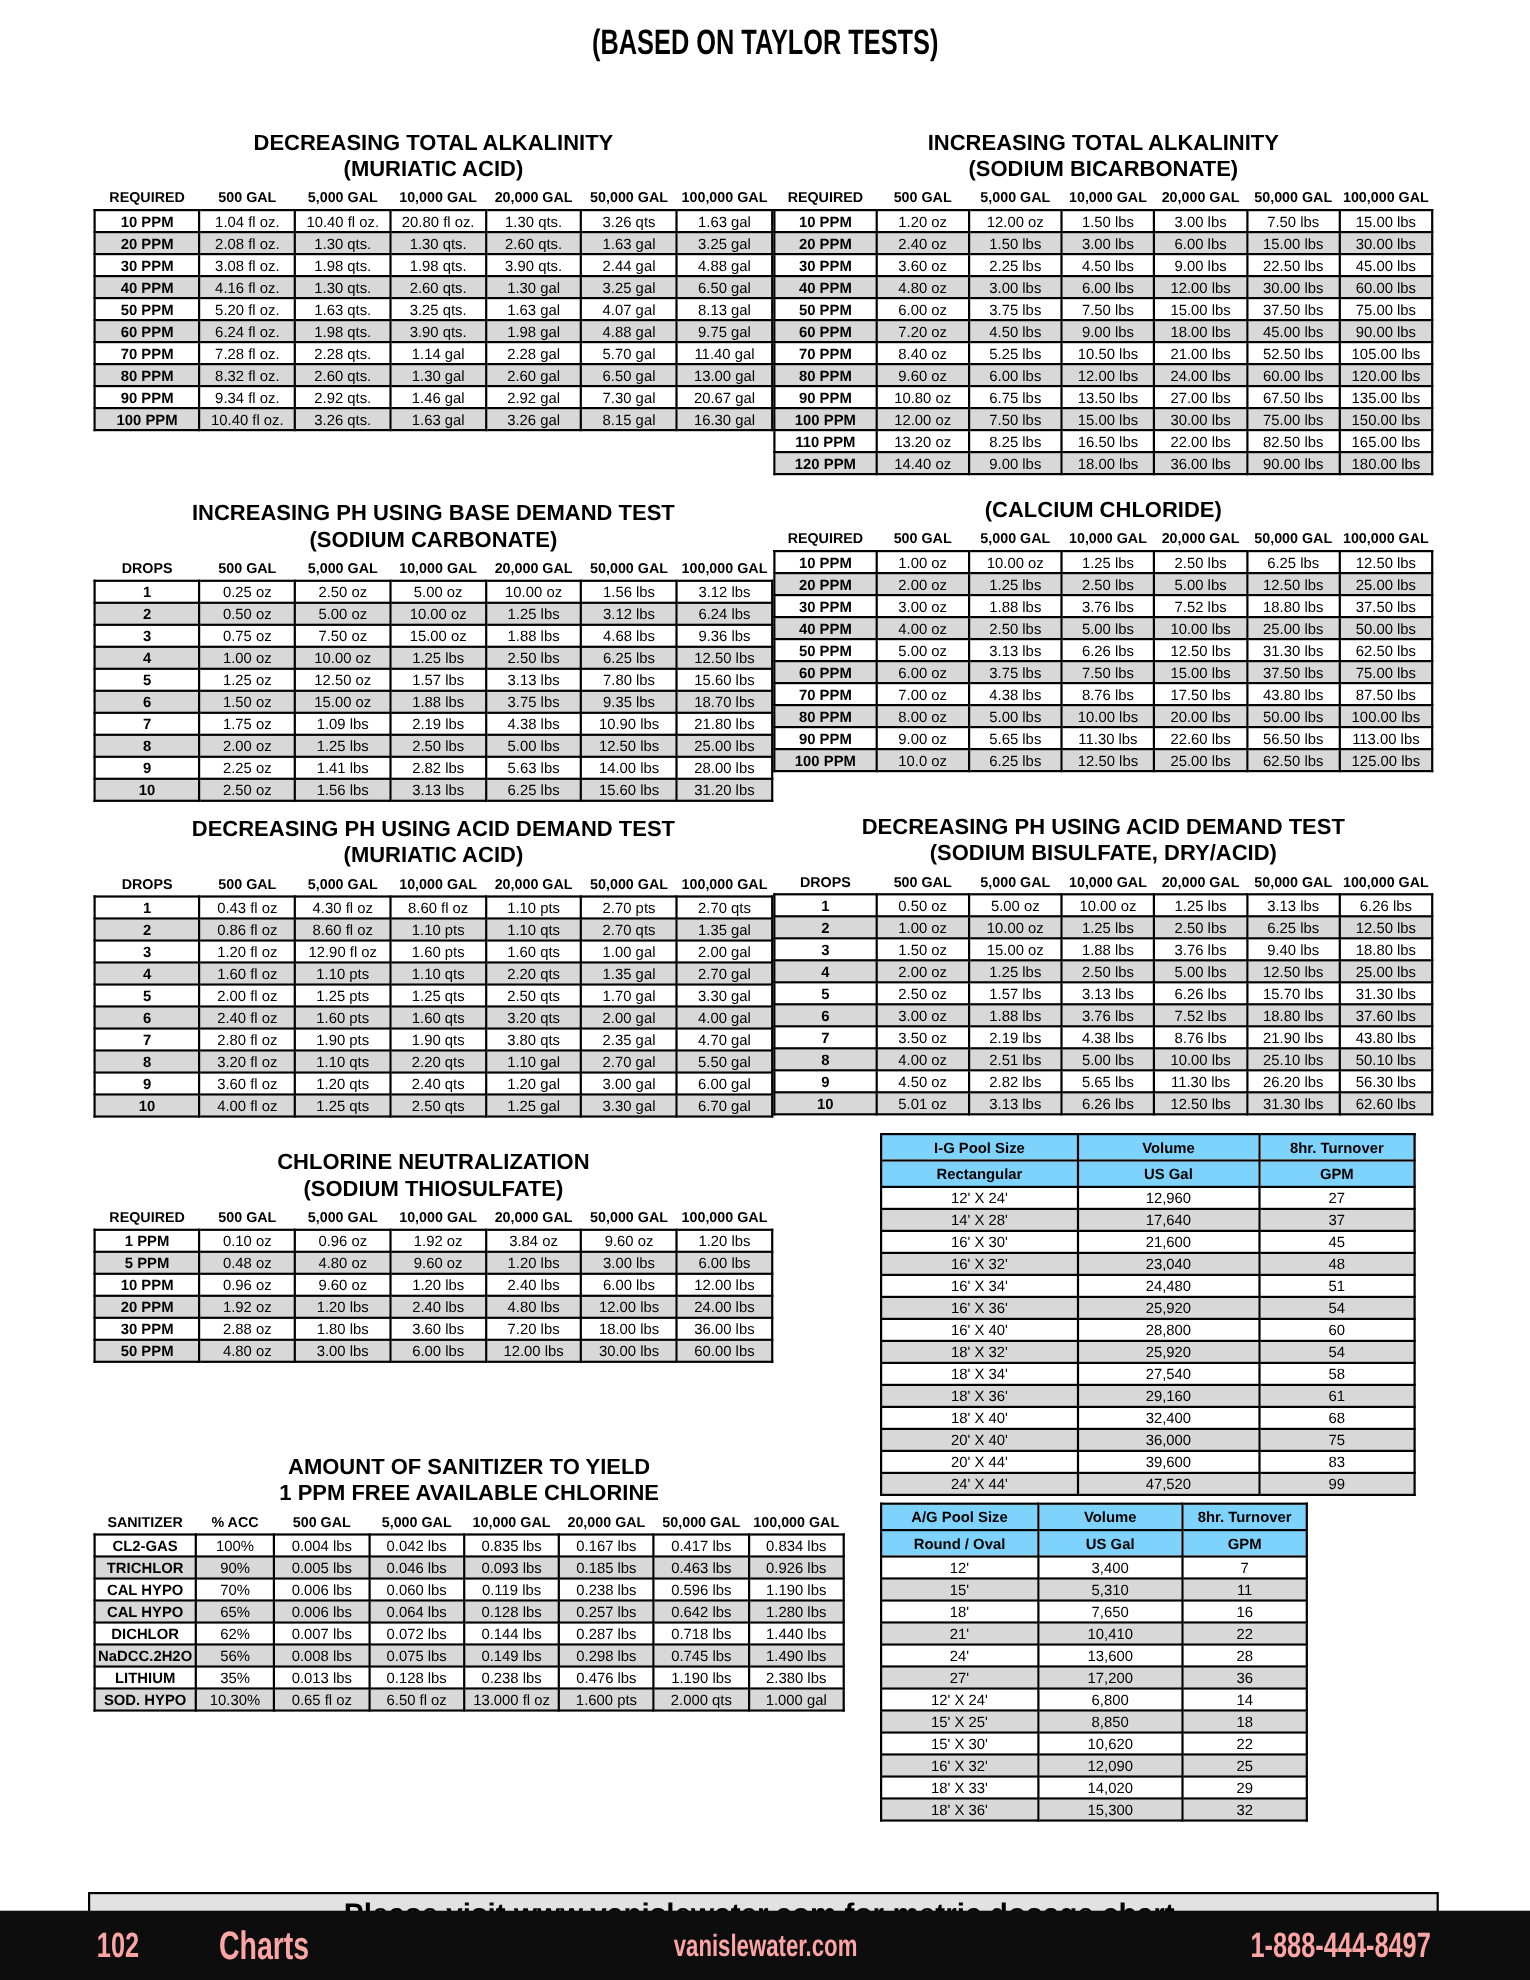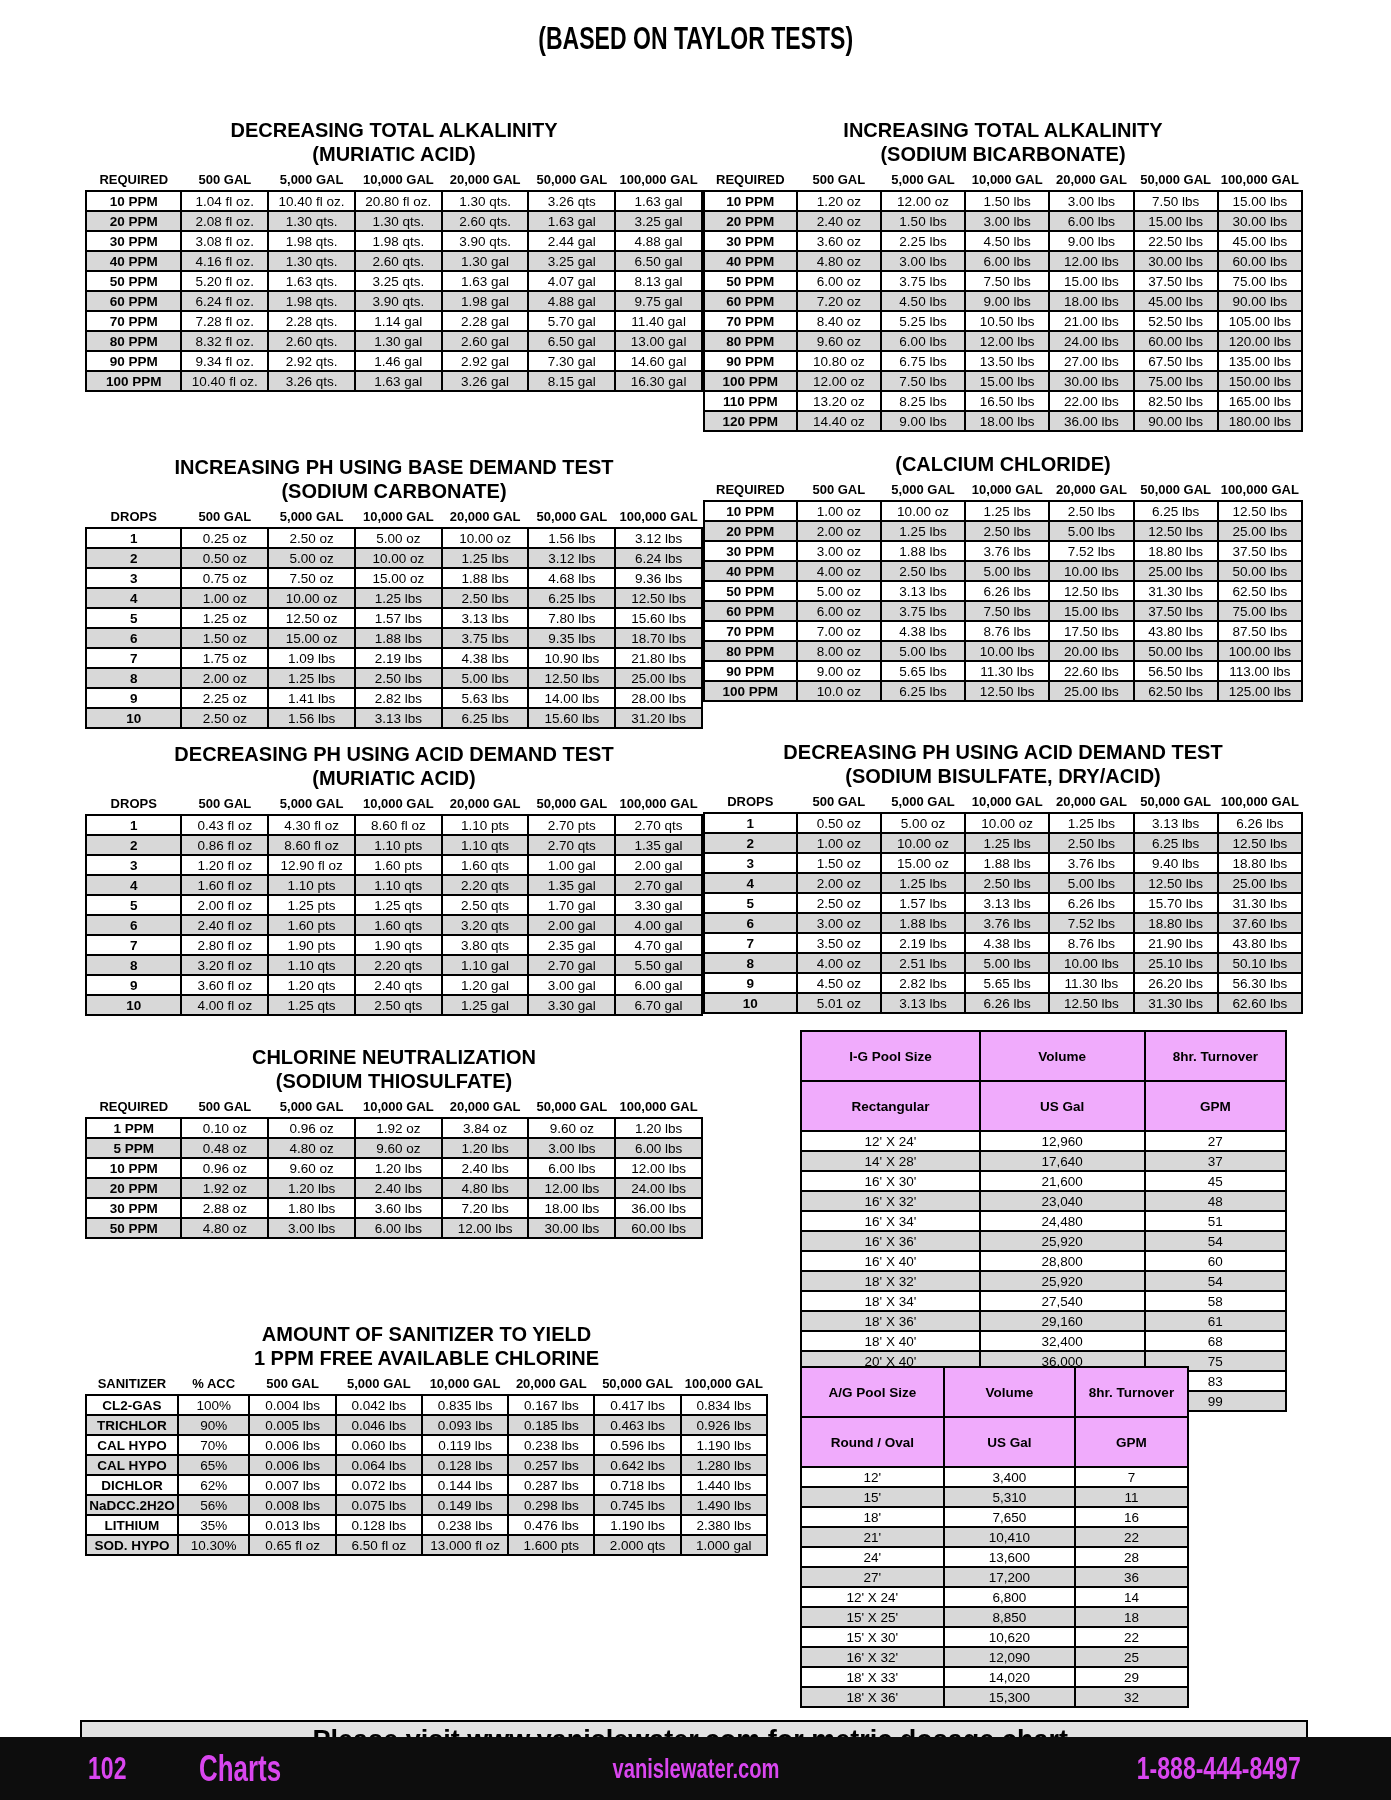--- a/index.html
+++ b/index.html
@@ -22,35 +22,35 @@
   th,td{text-align:center;font-size:13.5px;overflow:hidden;white-space:nowrap;}
   
   .dose thead th{border:none;font-weight:bold;padding:2px 0 3px 0;font-size:13px;}
   .dose tbody td{border:2px solid #000;padding:1px 2px;height:16px;}
   .dose tbody td:first-child{font-weight:bold;}
   .dose tbody tr:nth-child(even){background:#d8d8d8;}
   .dose th:first-child,.dose td:first-child{width:15.5%;}
   .dose.cols8 th:first-child,.dose.cols8 td:first-child{width:13.5%;}
   .dose.cols8 th:nth-child(2),.dose.cols8 td:nth-child(2){width:10.5%;}
   
-  .pool thead th{border:2px solid #000;font-weight:bold;padding:16px 2px;height:16px;background:#f0abfc;}
+  .pool thead th{border:2px solid #000;font-weight:bold;padding:3px 2px;height:16px;background:#7dd3fc;}
   .pool tbody td{border:2px solid #000;padding:1px 2px;height:16px;}
   .pool tbody tr:nth-child(even){background:#d8d8d8;}
   .pool th:nth-child(1),.pool td:nth-child(1){width:37%;}
   .pool th:nth-child(2),.pool td:nth-child(2){width:34%;}
   .pool th:nth-child(3),.pool td:nth-child(3){width:29%;}
   .banner{
     position:absolute;top:1692px;left:80px;width:1224px;height:36px;
     border:2px solid #000;background:#e2e2e2;
     display:flex;align-items:center;justify-content:center;
     font-size:27px;font-weight:bold;margin-top:28px;
   }
   .footer-bar{
     position:absolute;top:1737px;left:0;width:1391px;height:63px;
-    background:#0d0d0d;color:#d946ef;
+    background:#0d0d0d;color:#fca5a5;
     display:flex;align-items:center;
   }
   .footer-bar .left{width:430px;display:flex;align-items:center;}
   .footer-bar .pageno{font-size:32px;font-weight:bold;margin-left:88px;}
   .footer-bar .section{font-size:36px;font-weight:bold;margin-left:58px;}
   .footer-bar .center{flex:1;text-align:center;font-size:28px;font-weight:bold;}
   .footer-bar .right{width:430px;text-align:right;font-size:32px;font-weight:bold;padding-right:90px;box-sizing:border-box;}
 </style>
 </head>
 <body>
@@ -148,21 +148,21 @@
             <td>6.50 gal</td>
             <td>13.00 gal</td>
           </tr>
           <tr>
             <td>90 PPM</td>
             <td>9.34 fl oz.</td>
             <td>2.92 qts.</td>
             <td>1.46 gal</td>
             <td>2.92 gal</td>
             <td>7.30 gal</td>
-            <td>14.60 gal</td>
+            <td>20.67 gal</td>
           </tr>
           <tr>
             <td>100 PPM</td>
             <td>10.40 fl oz.</td>
             <td>3.26 qts.</td>
             <td>1.63 gal</td>
             <td>3.26 gal</td>
             <td>8.15 gal</td>
             <td>16.30 gal</td>
           </tr>

